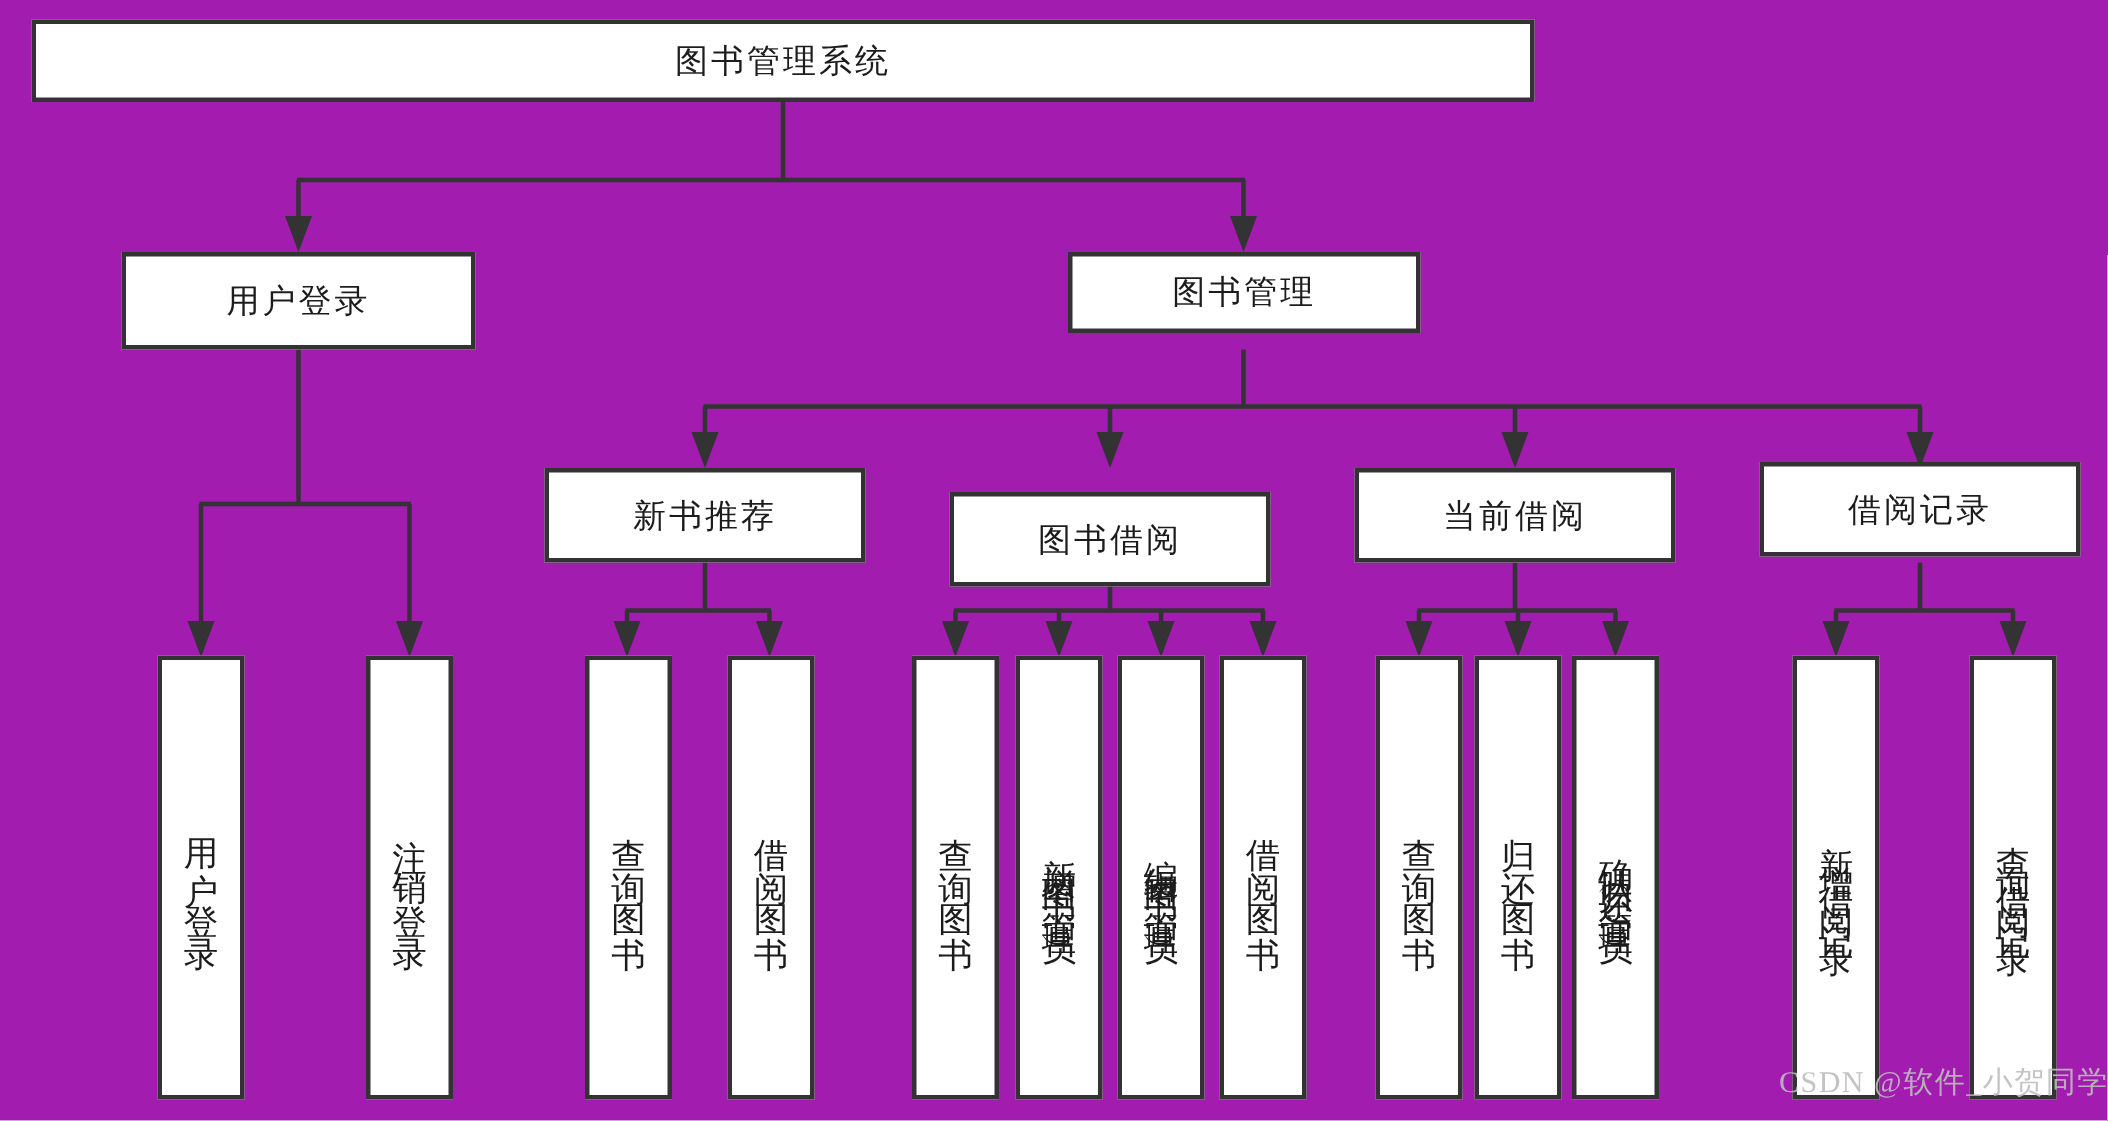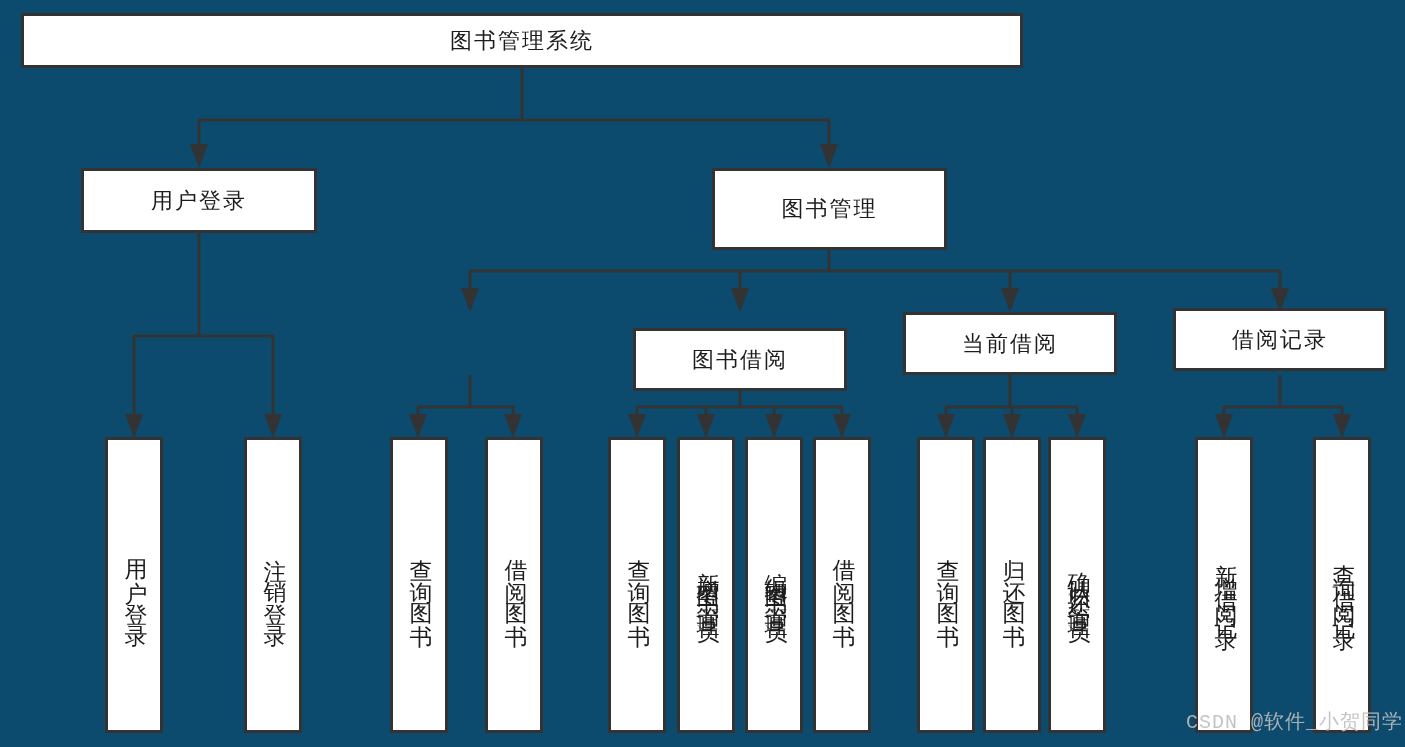--- a/index.html
+++ b/index.html
@@ -1,21 +1,21 @@
 <!DOCTYPE html>
 <html><head>
 <meta charset="utf-8">
 <style>
   html, body { margin: 0; padding: 0; background: #ffffff; }
   .canvas {
     position: relative;
     width: 1405px;
     height: 747px;
-    background: #0c4a6e;
-    font-family: Liberation Mono, monospace;
+    background: #a21caf;
+    font-family: Liberation Serif, serif;
     overflow: hidden;
   }
   .connectors {
     position: absolute;
     left: 0; top: 0;
     width: 1405px; height: 747px;
     z-index: 1;
   }
   .node {
     position: absolute;
@@ -98,24 +98,27 @@
     </g>
   </svg>
 
   <div class="node h-label" style="left:21px; top:13px; width:1002px; height:55px;">
     <span>图书管理系统</span>
   </div>
 
   <div class="node h-label" style="left:81px; top:168px; width:236px; height:65px;">
     <span>用户登录</span>
   </div>
-  <div class="node h-label" style="left:712px; top:168px; width:235px; height:82px;">
+  <div class="node h-label" style="left:712px; top:168px; width:235px; height:54px;">
     <span>图书管理</span>
   </div>
 
+  <div class="node h-label" style="left:363px; top:312px; width:214px; height:63px;">
+    <span>新书推荐</span>
+  </div>
   <div class="node h-label" style="left:633px; top:312px; width:214px; height:63px;margin-top:16px;">
     <span>图书借阅</span>
   </div>
   <div class="node h-label" style="left:903px; top:312px; width:214px; height:63px;">
     <span>当前借阅</span>
   </div>
   <div class="node h-label" style="left:1173px; top:308px; width:214px; height:63px;">
     <span>借阅记录</span>
   </div>
 

